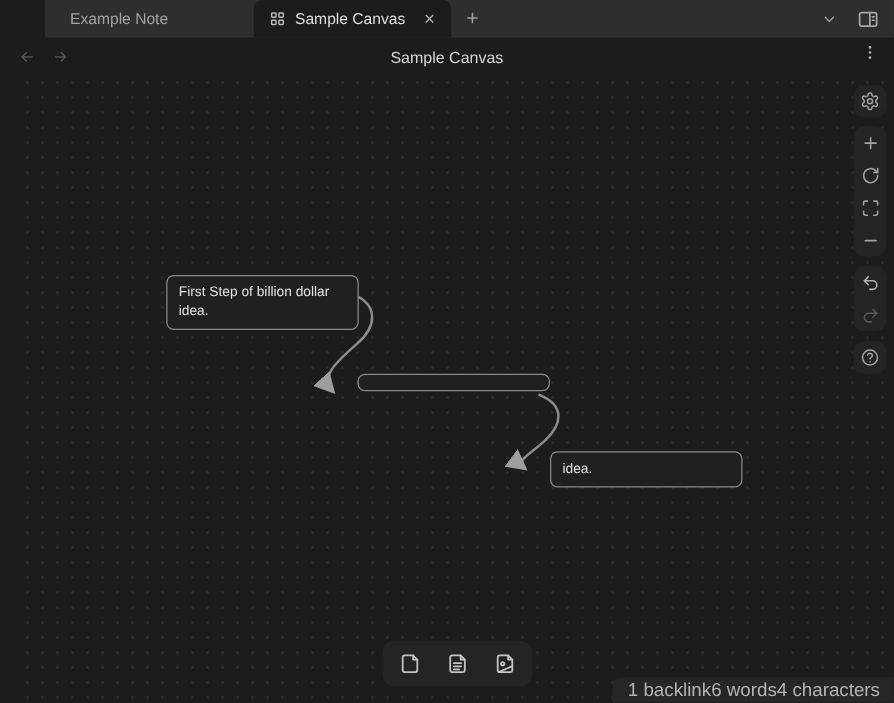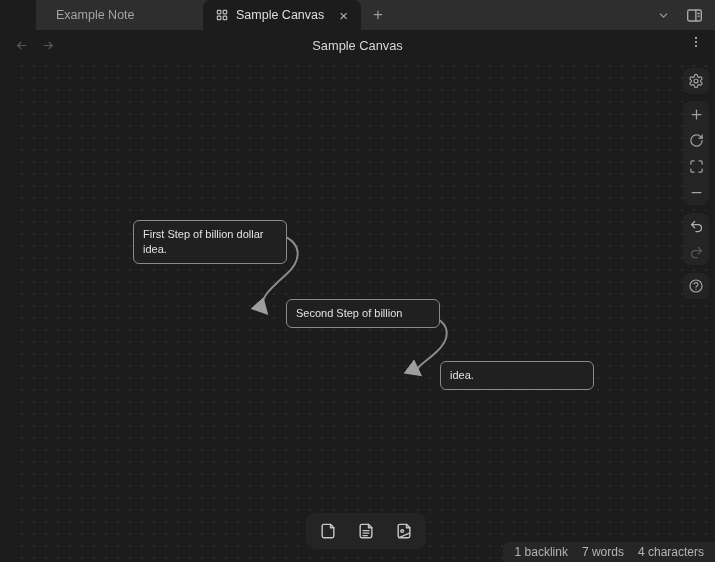--- a/index.html
+++ b/index.html
@@ -83,22 +83,22 @@
     display:flex; gap:4px;
   }
   .bt-btn {
     width:34px; height:28px; display:flex; align-items:center; justify-content:center;
     border-radius:6px;
   }
   
   .status-bar {
     position:absolute; right:0; bottom:0; height:20px;
     background:#262626; border-radius:6px 0 0 0;
-    display:flex; align-items:center; gap:14px; padding:0 11px 0 12px;
-    color:#b4b4b4; font-size:12px;
+    display:flex; align-items:center; padding:0 11px 0 12px;
+    color:#b4b4b4; font-size:15px;
   }
   svg { display:block; }
 </style>
 </head>
 <body>
 
 <div class="tab-bar">
   <div class="tab-inactive">
     <span>Example Note</span>
   </div>
@@ -167,21 +167,20 @@
     </defs>
     <path d="M271 173 C294 182 292 200 276 214 C259 229 245 241 256 253" fill="none" stroke="#8d8d8d" stroke-width="2" stroke-linecap="round" marker-end="url(#arrow)"></path>
     <path d="M425 256 C447 265 443 281 430 293 C416 306 405 310 413 316" fill="none" stroke="#8d8d8d" stroke-width="2" stroke-linecap="round" marker-end="url(#arrow)"></path>
   </svg>
 
   <div class="node" id="node-1">
     <span>First Step of billion dollar</span>
     <span>idea.</span>
   </div>
   <div class="node" id="node-2">
-    <span>Second Step of billion</span>
   </div>
   <div class="node" id="node-3">
     <span>idea.</span>
   </div>
 
   <div class="rail-group" id="rail-settings">
     <div class="rail-btn">
       <span>
         <svg width="16" height="16" viewBox="0 0 24 24" fill="none" stroke="#a2a2a2" stroke-width="1.8" stroke-linecap="round" stroke-linejoin="round">
           <circle cx="12" cy="12" r="3"></circle>
@@ -285,17 +284,17 @@
           <path d="M15 4v4h4"></path>
           <circle cx="9.8" cy="12" r="1.6"></circle>
           <path d="M18.5 14.5 6 20"></path>
         </svg>
       </span>
     </div>
   </div>
 
   <div class="status-bar">
     <span>1 backlink</span>
-    <span>7 words</span>
+    <span>6 words</span>
     <span>4 characters</span>
   </div>
 
 </div>
 
 </body></html>

